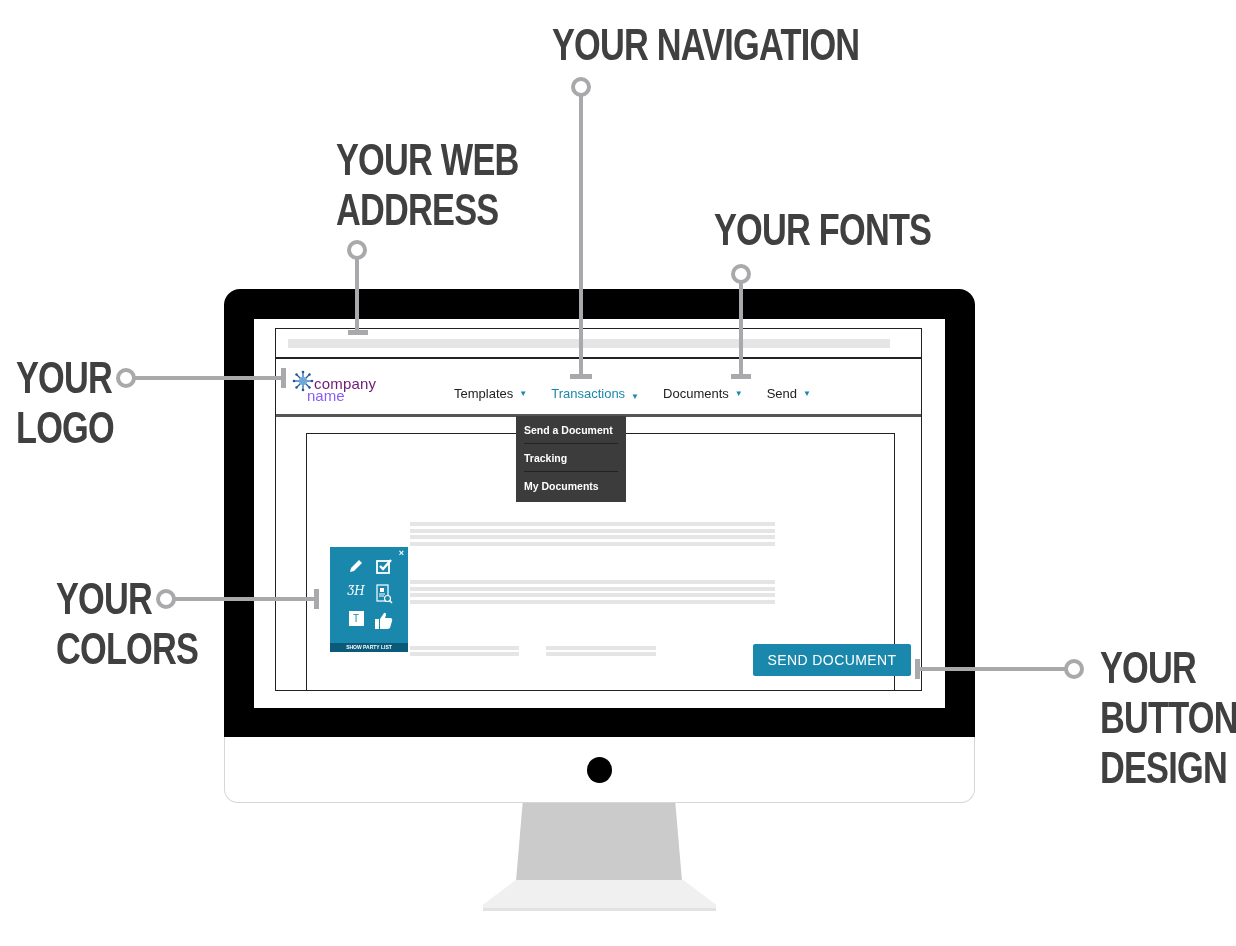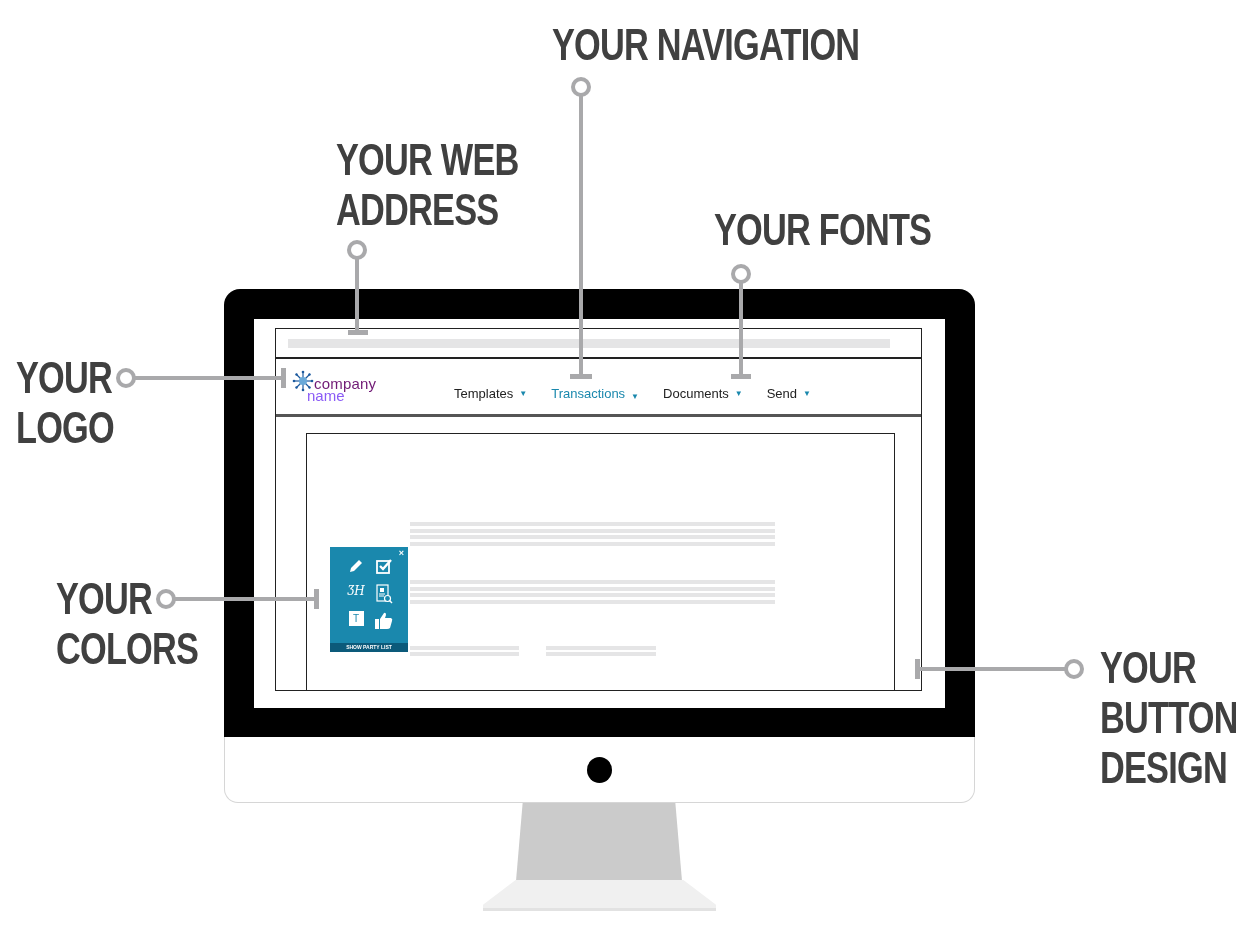--- a/index.html
+++ b/index.html
@@ -242,21 +242,27 @@
         <div class="p-icon">
           <svg width="20" height="20" viewBox="0 0 20 20">
               <rect x="1" y="8" width="4" height="10" fill="#fff"></rect>
               <path d="M6 8 L10 2 Q12 1 12 4 L11 7 L17 7 Q19 8 18 10 L16 17 Q15 18 13 18 L6 18 Z" fill="#fff"></path>
             </svg>
         </div>
       </div>
       <div class="palette-footer">SHOW PARTY LIST</div>
     </div>
 
-
+    <div class="dropdown">
+      <div class="dd-item">Send a Document</div>
+      <div class="dd-item">Tracking</div>
+      <div class="dd-item">My Documents</div>
+    </div>
+
+    <button class="send-btn">SEND DOCUMENT</button>
   </div>
 </div>
 
 <div class="ring" style="left:571px; top:77px;"></div>
 <div class="leader" style="left:579px; top:96px; width:4px; height:282px;"></div>
 <div class="leader" style="left:570px; top:374px; width:22px; height:5px;"></div>
 
 <div class="ring" style="left:347px; top:240px;"></div>
 <div class="leader" style="left:355px; top:259px; width:4px; height:75px;"></div>
 <div class="leader" style="left:348px; top:330px; width:20px; height:5px;"></div>

